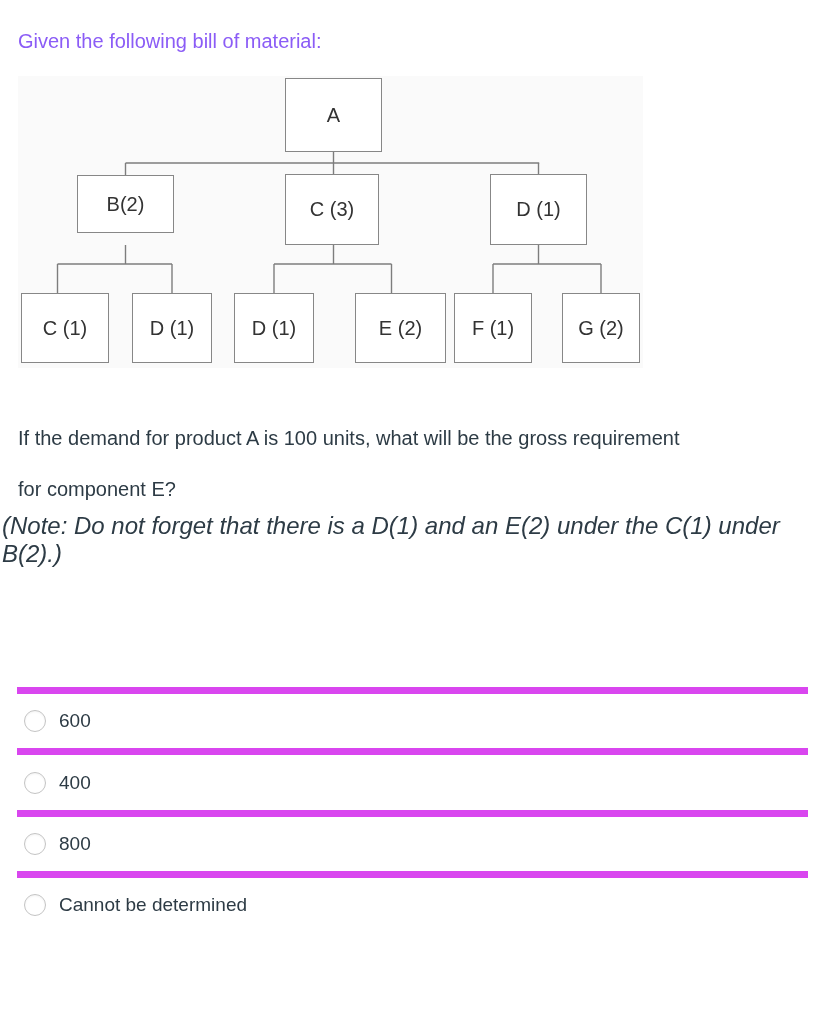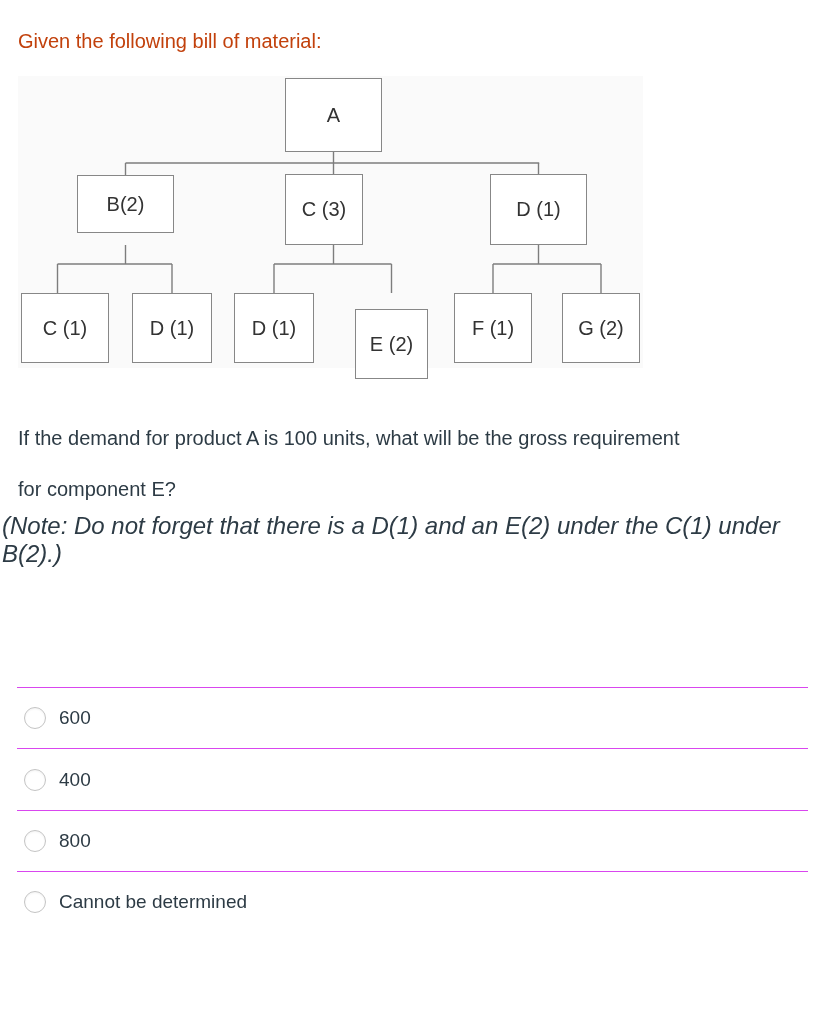--- a/index.html
+++ b/index.html
@@ -8,21 +8,21 @@
     background:#ffffff;
     font-family:"Liberation Sans","DejaVu Sans",sans-serif;
     color:#2d3b45;
     position:relative;
     overflow:hidden;
   }
   .abs{position:absolute;}
   .intro-text{
     left:18px;top:28px;
     font-size:20px;line-height:26px;
-    color:#c2410c;
+    color:#8b5cf6;
   }
   
   .diagram{
     left:18px;top:76px;
     width:625px;height:292px;
     background:#fafafa;
   }
   .diagram svg{position:absolute;left:0;top:0;}
   .bom-box{
     position:absolute;
@@ -40,21 +40,21 @@
     font-size:24px;line-height:28px;
     font-style:italic;
   }
   
   .options{
     left:17px;top:687px;
     width:791px;
   }
   .option-row{
     height:61.4px;
-    border-top:1px solid #d946ef;
+    border-top:7px solid #d946ef;
     display:flex;align-items:center;
     box-sizing:border-box;
   }
   .radio{
     width:20px;height:20px;
     margin-left:7px;
     border:1px solid #c4c4c4;
     border-radius:50%;
     background:#ffffff;
     box-shadow:inset 0 1px 2px rgba(0,0,0,0.05);
@@ -94,26 +94,26 @@
 
       <line x1="520.5" y1="169" x2="520.5" y2="188"></line>
       <line x1="475" y1="188" x2="583" y2="188"></line>
       <line x1="475" y1="188" x2="475" y2="217"></line>
       <line x1="583" y1="188" x2="583" y2="217"></line>
     </g>
   </svg>
 
   <div class="bom-box" style="left:267px;top:2px;width:97px;height:74px;">A</div>
   <div class="bom-box" style="left:59px;top:99px;width:97px;height:58px;">B(2)</div>
-  <div class="bom-box" style="left:267px;top:98px;width:78px;height:71px;">C (3)</div>
+  <div class="bom-box" style="left:267px;top:98px;width:94px;height:71px;">C (3)</div>
   <div class="bom-box" style="left:472px;top:98px;width:97px;height:71px;">D (1)</div>
   <div class="bom-box" style="left:3px;top:217px;width:88px;height:70px;">C (1)</div>
   <div class="bom-box" style="left:114px;top:217px;width:80px;height:70px;">D (1)</div>
   <div class="bom-box" style="left:216px;top:217px;width:80px;height:70px;">D (1)</div>
-  <div class="bom-box" style="left:337px;top:217px;width:73px;height:70px;margin-top:16px;">E (2)</div>
+  <div class="bom-box" style="left:337px;top:217px;width:91px;height:70px;">E (2)</div>
   <div class="bom-box" style="left:436px;top:217px;width:78px;height:70px;">F (1)</div>
   <div class="bom-box" style="left:544px;top:217px;width:78px;height:70px;">G (2)</div>
 </div>
 
 <div class="abs q-line1">If the demand for product A is 100 units, what will be the gross requirement</div>
 <div class="abs q-line2">for component E?</div>
 <div class="abs q-note">(Note:  Do not forget that there is a D(1) and an E(2) under the C(1) under B(2).)</div>
 
 <div class="abs options">
   <div class="option-row">

